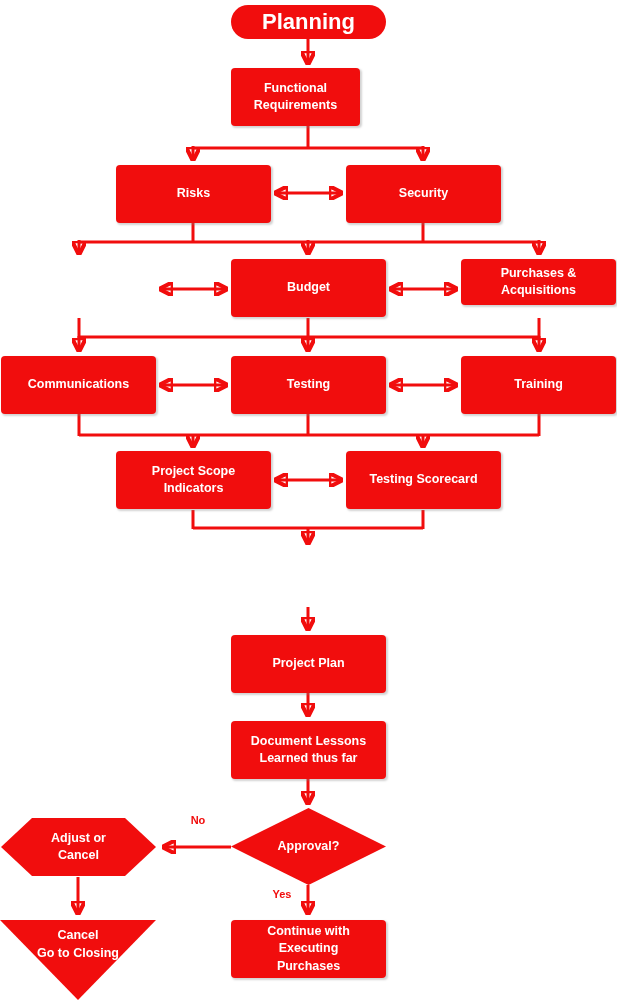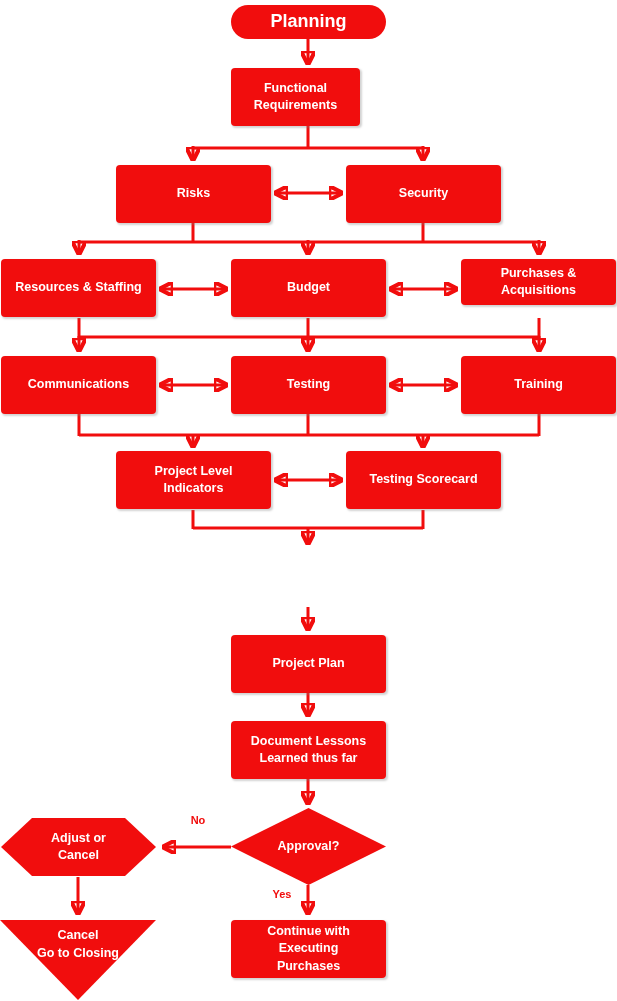--- a/index.html
+++ b/index.html
@@ -11,21 +11,21 @@
   svg.wires { position:absolute; left:0; top:0; width:617px; height:1001px; }
   svg.wires path { stroke:var(--accent); stroke-width:3; fill:none; }
   .node {
     position:absolute; display:flex; align-items:center; justify-content:center;
     text-align:center; color:var(--shape-text); font-weight:bold;
     font-size:12.5px; line-height:1.4; white-space:pre-line;
   }
   .node .bg { position:absolute; left:0; top:0; right:0; bottom:0; background:var(--accent); }
   .node .label { position:relative; z-index:1; padding:0 4px; }
   .rect .bg { border-radius:4px; box-shadow:1.5px 1.5px 2px rgba(130,130,130,0.35); }
-  .stadium { font-size:18px; }
+  .stadium { font-size:22px; }
   .stadium .bg { border-radius:18px; }
   .diamond .bg { clip-path:polygon(50% 0,100% 50%,50% 100%,0 50%); }
   .hex .bg { clip-path:polygon(20% 0,80% 0,100% 50%,80% 100%,20% 100%,0 50%); }
   .tri { align-items:flex-start; }
   .tri .bg { clip-path:polygon(0 0,100% 0,50% 100%); }
   .tri .label { padding-top:7px; }
   .edge-label {
     position:absolute; color:var(--accent); font-weight:bold;
     font-size:11px; text-align:center; width:44px;
   }
@@ -90,24 +90,20 @@
   <div class="node rect" style="left:116px;top:165px;width:155px;height:58px">
     <div class="bg"></div>
     <div class="label">Risks</div>
   </div>
 
   <div class="node rect" style="left:346px;top:165px;width:155px;height:58px">
     <div class="bg"></div>
     <div class="label">Security</div>
   </div>
 
-  <div class="node rect" style="left:1px;top:259px;width:155px;height:58px">
-    <div class="bg"></div>
-    <div class="label">Resources &amp; Staffing</div>
-  </div>
 
   <div class="node rect" style="left:231px;top:259px;width:155px;height:58px">
     <div class="bg"></div>
     <div class="label">Budget</div>
   </div>
 
   <div class="node rect" style="left:461px;top:259px;width:155px;height:46px">
     <div class="bg"></div>
     <div class="label">Purchases &amp;
 Acquisitions</div>
@@ -123,21 +119,21 @@
     <div class="label">Communications</div>
   </div>
 
   <div class="node rect" style="left:461px;top:356px;width:155px;height:58px">
     <div class="bg"></div>
     <div class="label">Training</div>
   </div>
 
   <div class="node rect" style="left:116px;top:451px;width:155px;height:58px">
     <div class="bg"></div>
-    <div class="label">Project Level
+    <div class="label">Project Scope
 Indicators</div>
   </div>
 
   <div class="node rect" style="left:346px;top:451px;width:155px;height:58px">
     <div class="bg"></div>
     <div class="label">Testing Scorecard</div>
   </div>
 
 
   <div class="node rect" style="left:231px;top:635px;width:155px;height:58px">

